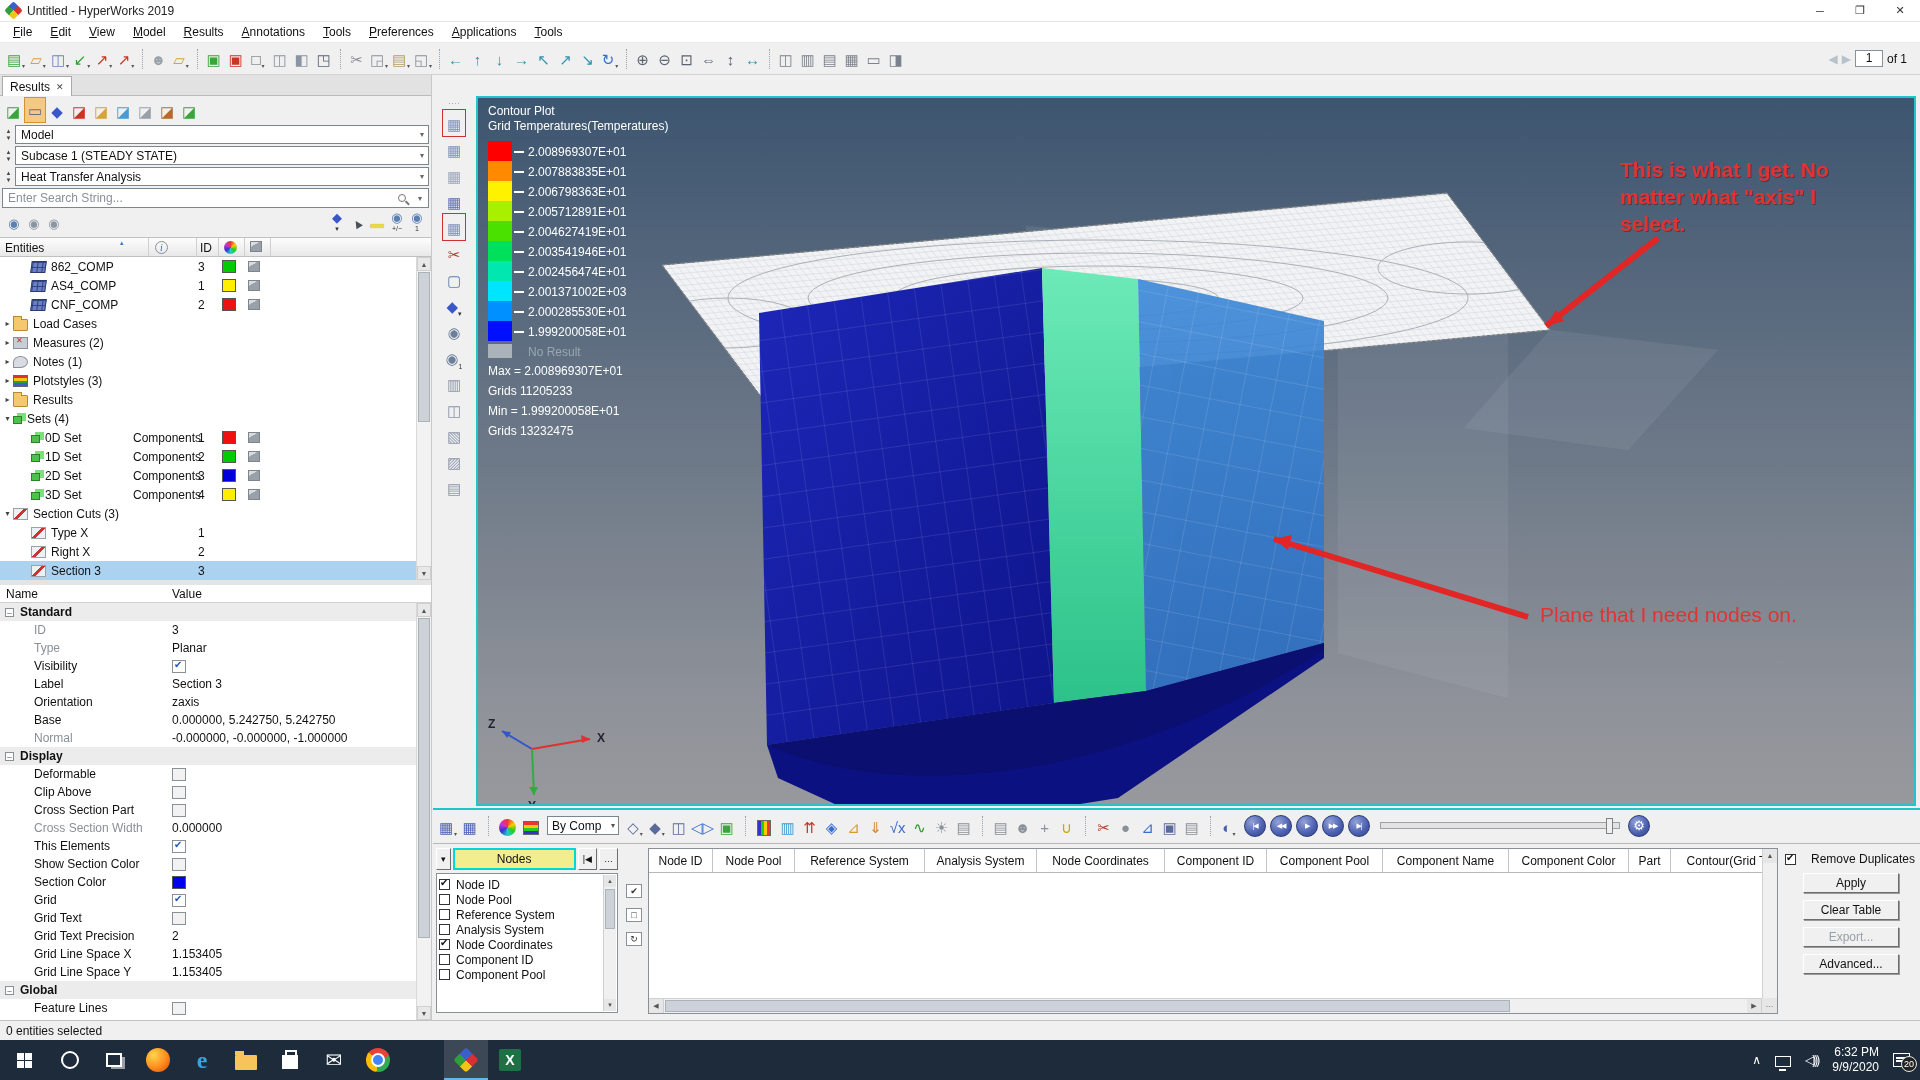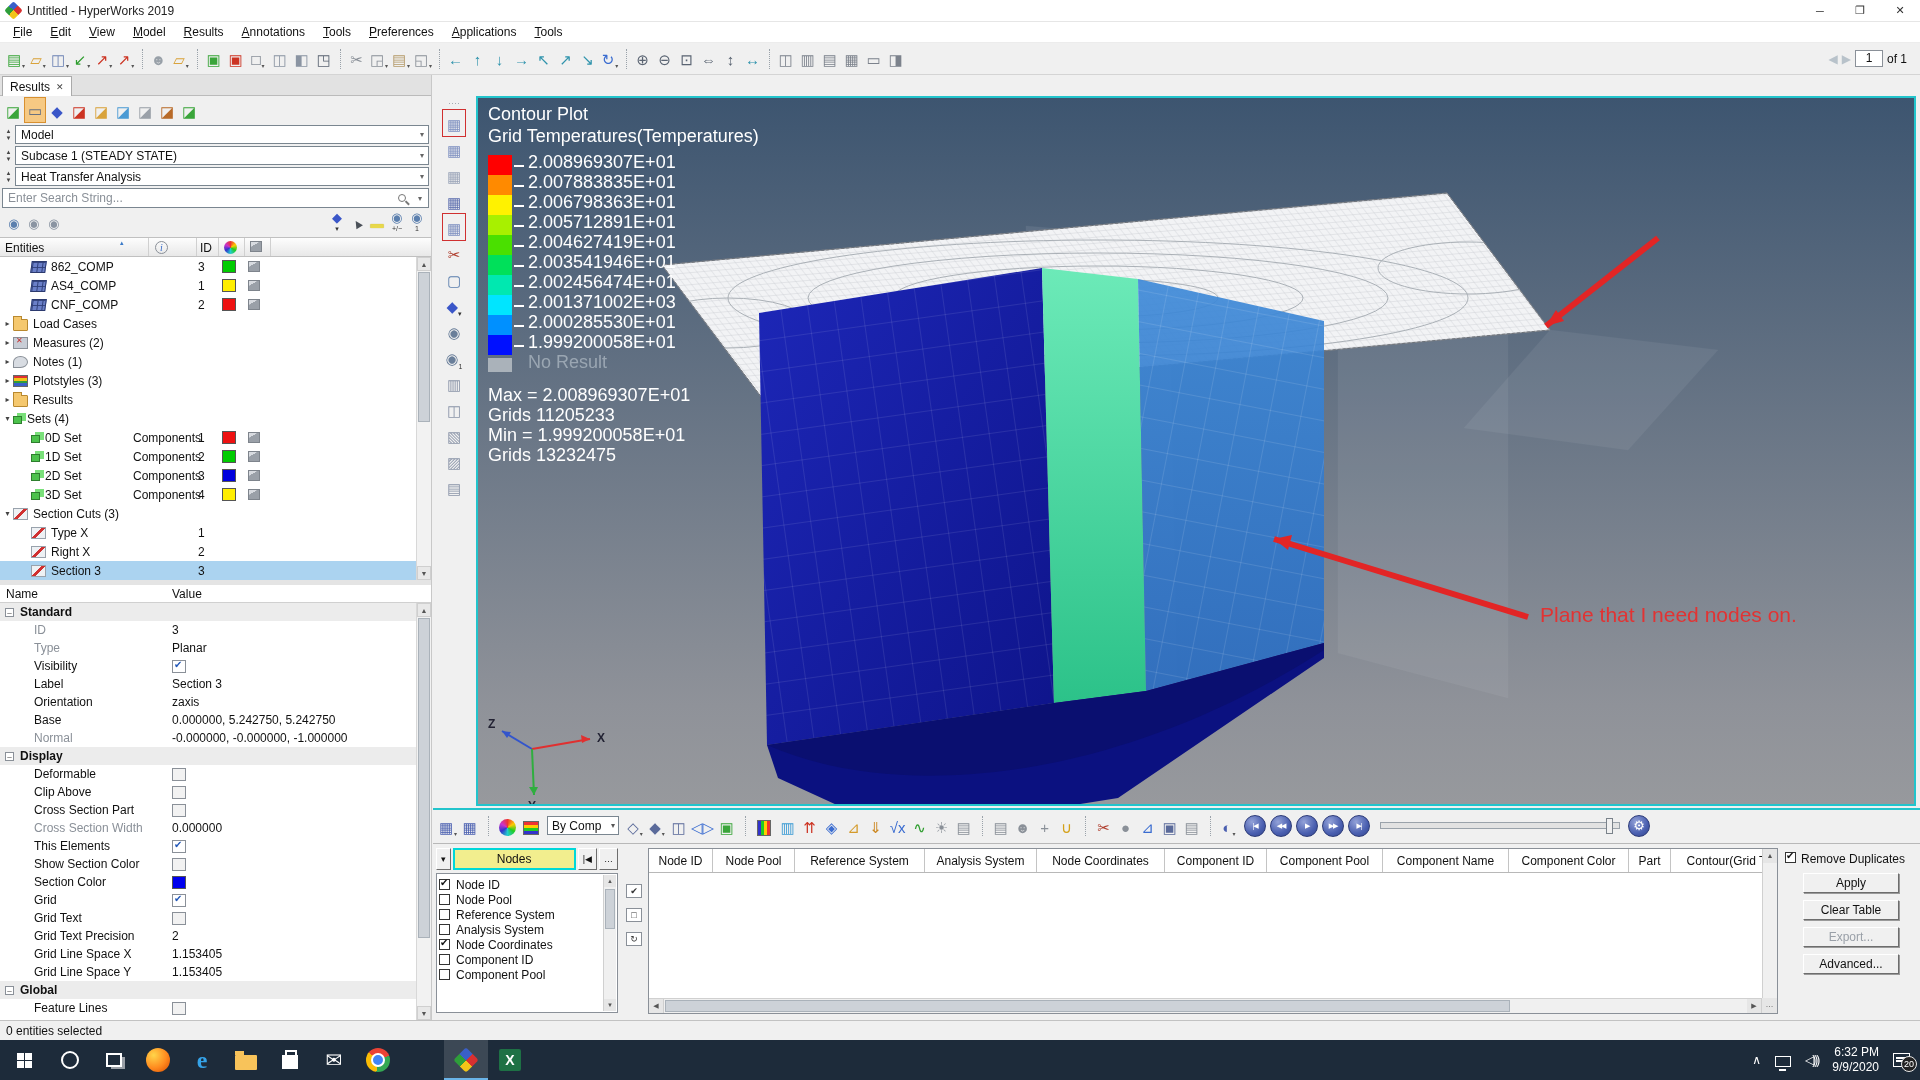--- a/index.html
+++ b/index.html
@@ -124,30 +124,30 @@
              display:flex;flex-direction:column;align-items:center;padding-top:2px}
   .sidestrip .ic{height:26px}
   .sidestrip .ic.boxed{outline:1px solid #d03030}
   .sidestrip .grip{color:#9aa2aa;font-size:9px;line-height:10px;height:12px}
   .sidestrip .sub{font-size:7px;color:#333}
 
   
   .viewport{position:absolute;left:476px;top:96px;width:1440px;height:710px;
             border:2px solid #22c4cc;background:linear-gradient(#3d5570,#8f9299 86%,#97999d)}
   .vp-header{position:absolute;right:8px;top:3px;text-align:right;color:#dfe8f2;font-size:13px;line-height:17px}
-  .legend{position:absolute;left:10px;top:6px;color:#fff;font-size:18px}
+  .legend{position:absolute;left:10px;top:6px;color:#fff;font-size:12px}
   .legend .t1{margin-bottom:1px}
   .legend .t2{margin-bottom:8px}
   .lgrow{display:flex;align-items:flex-end;height:20px}
   .lgc{width:24px;height:20px;flex:0 0 auto}
   .lgtick{width:10px;height:0;border-top:2px solid #fff;margin:0 4px 8px 2px}
   .lgv{margin-bottom:2px}
   .lgrow.nores .lgc{height:14px;margin-bottom:3px;background:#aab2ba}
   .lgrow.nores .lgv{color:#9aa6b2}
-  .lgstats{margin-top:10px;line-height:20px}
+  .lgstats{line-height:20px}
   .ann1{position:absolute;left:1142px;top:58px;width:258px;color:#e23333;font-size:21px;font-weight:bold;
         line-height:27px;text-shadow:1px 1px 0 rgba(90,10,10,.45)}
   .ann2{position:absolute;left:1062px;top:505px;color:#e23333;font-size:21px;white-space:nowrap}
   .vpsvg{position:absolute;left:0;top:0}
 
   
   .btoolbar{position:absolute;left:433px;top:808px;width:1487px;height:33px;background:#f0f0f0;
             border-top:2px solid #22c4cc;display:flex;align-items:center;padding-left:4px;gap:2px}
   .btoolbar .ic{height:26px}
   .wheel{width:17px;height:17px;border-radius:50%;background:conic-gradient(#e33,#fc0,#2c2,#2cc,#33c,#c3c,#e33);display:inline-block;margin-bottom:3px}
@@ -193,21 +193,21 @@
   .nheads .nh:nth-child(9){width:120px}.nheads .nh:nth-child(10){width:42px}
   .nheads .nh:nth-child(11){width:182px}.nheads .nh:nth-child(12){width:110px}
   .ntable .hscroll{position:absolute;left:0;bottom:0;height:15px;right:15px;background:#f0f0f0;border-top:1px solid #d0d0d0;display:flex}
   .hscroll .arr{width:15px;height:100%;font-size:7px;text-align:center;line-height:14px;color:#555;background:#e6e6e6;border-right:1px solid #cfcfcf}
   .hscroll .track{flex:1;position:relative}
   .hscroll .thumb{position:absolute;left:1px;top:1px;bottom:1px;width:78%;background:#cdd2d8;border:1px solid #aab2ba}
   .ntable .vscroll{position:absolute;right:0;top:0;bottom:15px;width:15px;background:#f0f0f0;border-left:1px solid #d0d0d0}
   .vscroll .up{position:absolute;top:0;width:100%;height:14px;font-size:7px;text-align:center;line-height:14px;color:#555;background:#e6e6e6}
   .ntable .corner{position:absolute;right:0;bottom:0;width:15px;height:15px;background:#e6e6e6;font-size:8px;text-align:center;line-height:13px;color:#444}
   .ctrlcol{position:absolute;left:1352px;top:8px;width:132px;display:flex;flex-direction:column;align-items:center;gap:7px}
-  .rdrow{display:flex;gap:5px;align-self:flex-start}
+  .rdrow{display:flex;align-items:center;gap:15px;align-self:flex-start}
   .btn3d{width:96px;height:20px;background:#f0f0f0;border:1px solid;border-color:#fff #6d6d6d #6d6d6d #fff;
          box-shadow:1px 1px 0 #9a9a9a;display:flex;align-items:center;justify-content:center}
   .btn3d.disabled{color:#9aa0a8}
 
   
   .taskbar{position:absolute;left:0;top:1040px;width:1920px;height:40px;background:#1d2b3a;display:flex;align-items:stretch;color:#fff}
   .tstart{width:48px;display:flex;align-items:center;justify-content:center}
   .winlogo{display:grid;grid-template-columns:7px 7px;grid-template-rows:7px 7px;gap:1px}
   .winlogo i{background:#fff}
   .tsearch{width:300px;background:#fff;color:#5a5a5a;display:flex;align-items:center;gap:8px;padding-left:10px;
@@ -1119,20 +1119,21 @@
       <span class="lgv">No Result</span>
     </div>
     <div class="lgstats">
       <div>Max =  2.008969307E+01</div>
       <div>Grids 11205233</div>
       <div>Min =  1.999200058E+01</div>
       <div>Grids 13232475</div>
     </div>
   </div>
 
+  <div class="ann1">This is what I get. No matter what "axis" I select.</div>
   <div class="ann2">Plane that I need nodes on.</div>
 </div>
 
 <div class="btoolbar">
   <span class="tgroup">
       <span class="ic">
         <span class="ig" style="color: rgb(74, 95, 176);">▦</span>
         <span class="caret">▾</span>
       </span>
       <span class="ic">

